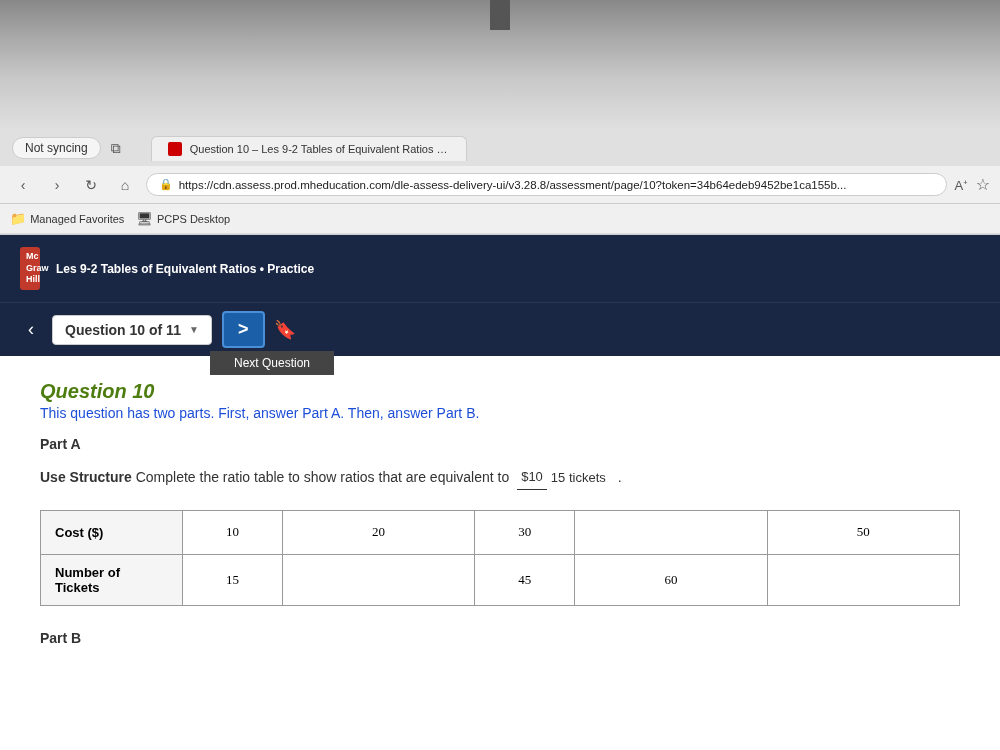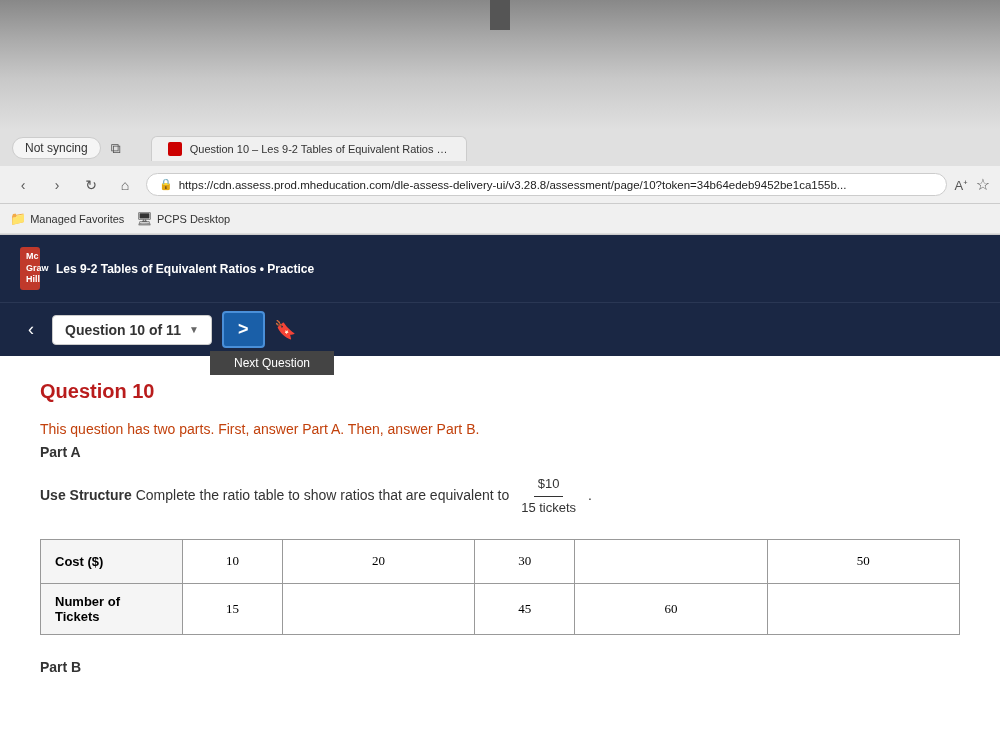--- a/index.html
+++ b/index.html
@@ -231,30 +231,30 @@
       white-space: nowrap;
       z-index: 10;
     }
 
     
     .question-content {
       padding: 24px 40px;
     }
 
     .question-number {
-      color: #b91c1c;
+      color: #4d7c0f;
       font-size: 20px;
       font-weight: bold;
-      margin-bottom: 16px;
+      font-style: italic;
     }
 
     .question-instructions {
       font-size: 14px;
-      color: #c2410c;
-      margin-bottom: 4px;
+      color: #1d4ed8;
+      margin-bottom: 12px;
       line-height: 1.5;
     }
 
     .part-label {
       font-size: 14px;
       font-weight: bold;
       color: #333;
       margin-bottom: 14px;
     }
 
@@ -264,21 +264,20 @@
       margin-bottom: 20px;
       line-height: 1.6;
     }
 
     .use-structure {
       font-weight: bold;
     }
 
     .fraction {
       display: inline-flex;
-      flex-direction: column;
       align-items: center;
       vertical-align: middle;
       margin: 0 4px;
       font-size: 13px;
     }
 
     .fraction-numerator {
       border-bottom: 1px solid #333;
       padding: 0 4px 1px;
       text-align: center;

